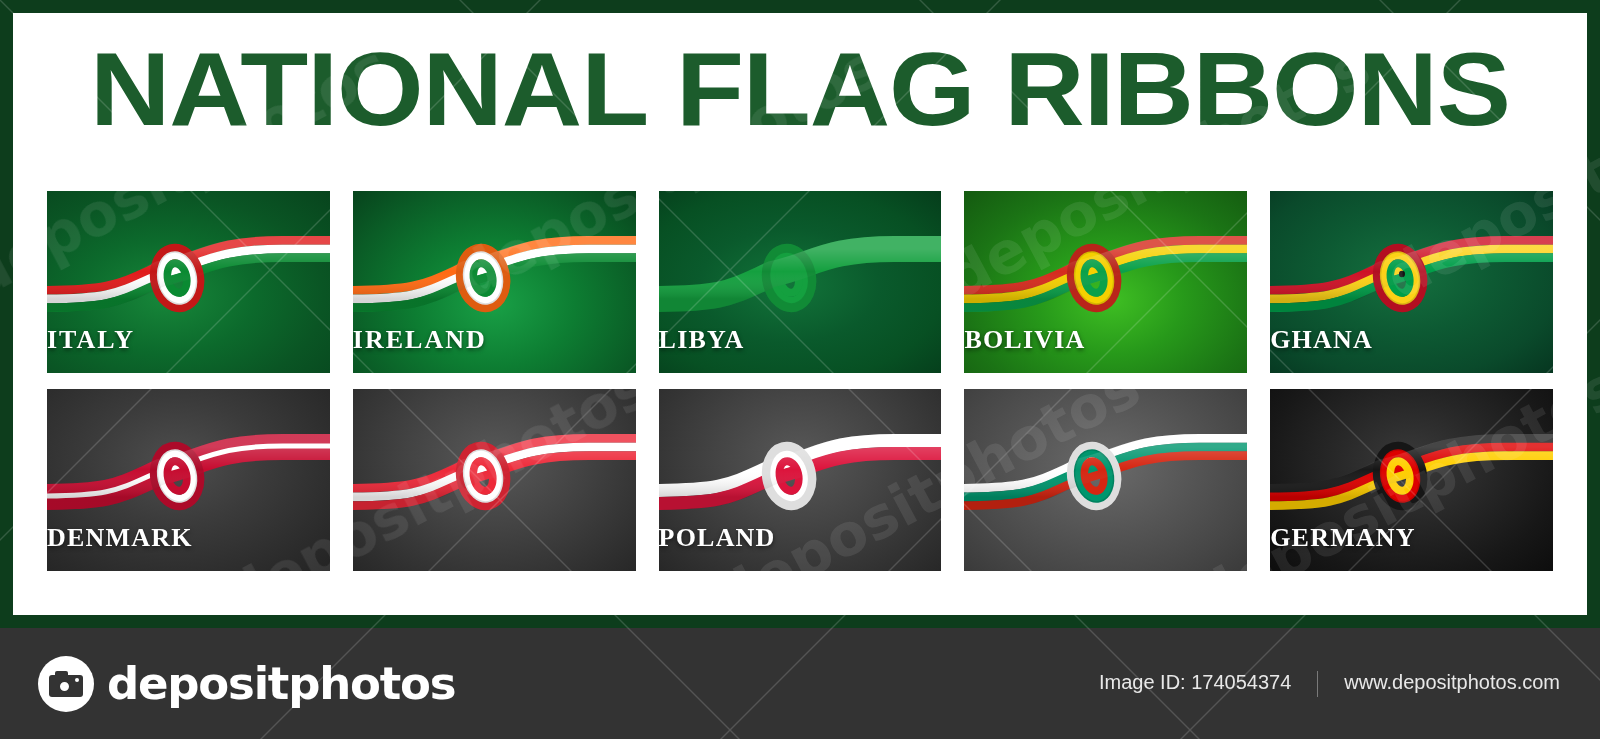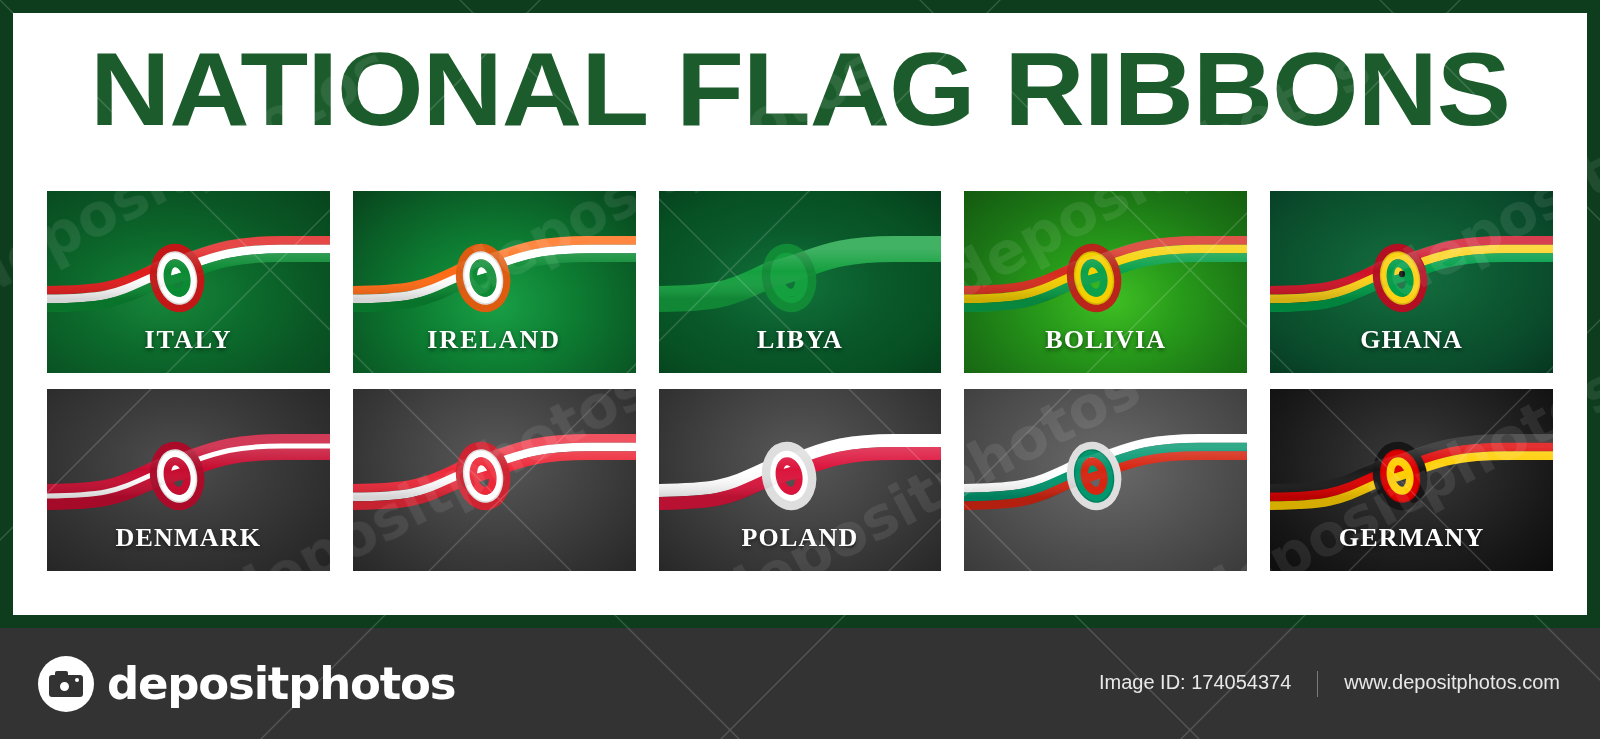--- a/index.html
+++ b/index.html
@@ -16,21 +16,21 @@
          font-family:"Liberation Sans",sans-serif;font-weight:bold;font-size:104px;
          letter-spacing:-1px;color:#1c5c2c;line-height:1.05;
          transform:scaleX(1.07);transform-origin:center top;white-space:nowrap;}
 
   
   #grid{position:absolute;left:34px;right:34px;top:178px;
         display:grid;grid-template-columns:repeat(5,1fr);grid-template-rows:repeat(2,182px);
         gap:16px 23px;}
 
   .tile{position:relative;overflow:hidden;}
-  .tile .label{position:absolute;left:0;right:0;bottom:18px;text-align:center;color:#fff;
+  .tile .label{position:absolute;left:0;right:0;bottom:18px;text-align:left;color:#fff;
                font-size:26px;font-weight:bold;letter-spacing:1.2px;
                text-shadow:0 2px 4px rgba(0,0,0,.55);}
   .tile.serif .label{font-family:"Liberation Serif",serif;letter-spacing:2px;}
   .tile.sans  .label{font-family:Liberation Serif, serif;}
 
   .ribbonwrap{position:absolute;inset:0;}
   .ribbonwrap svg{position:absolute;inset:0;width:100%;height:100%;}
 
   
   .bg-green-dark   {background:radial-gradient(ellipse at 42% 58%, #17873a 0%, #0c6a2c 38%, #0a5524 68%, #07441d 100%);}

